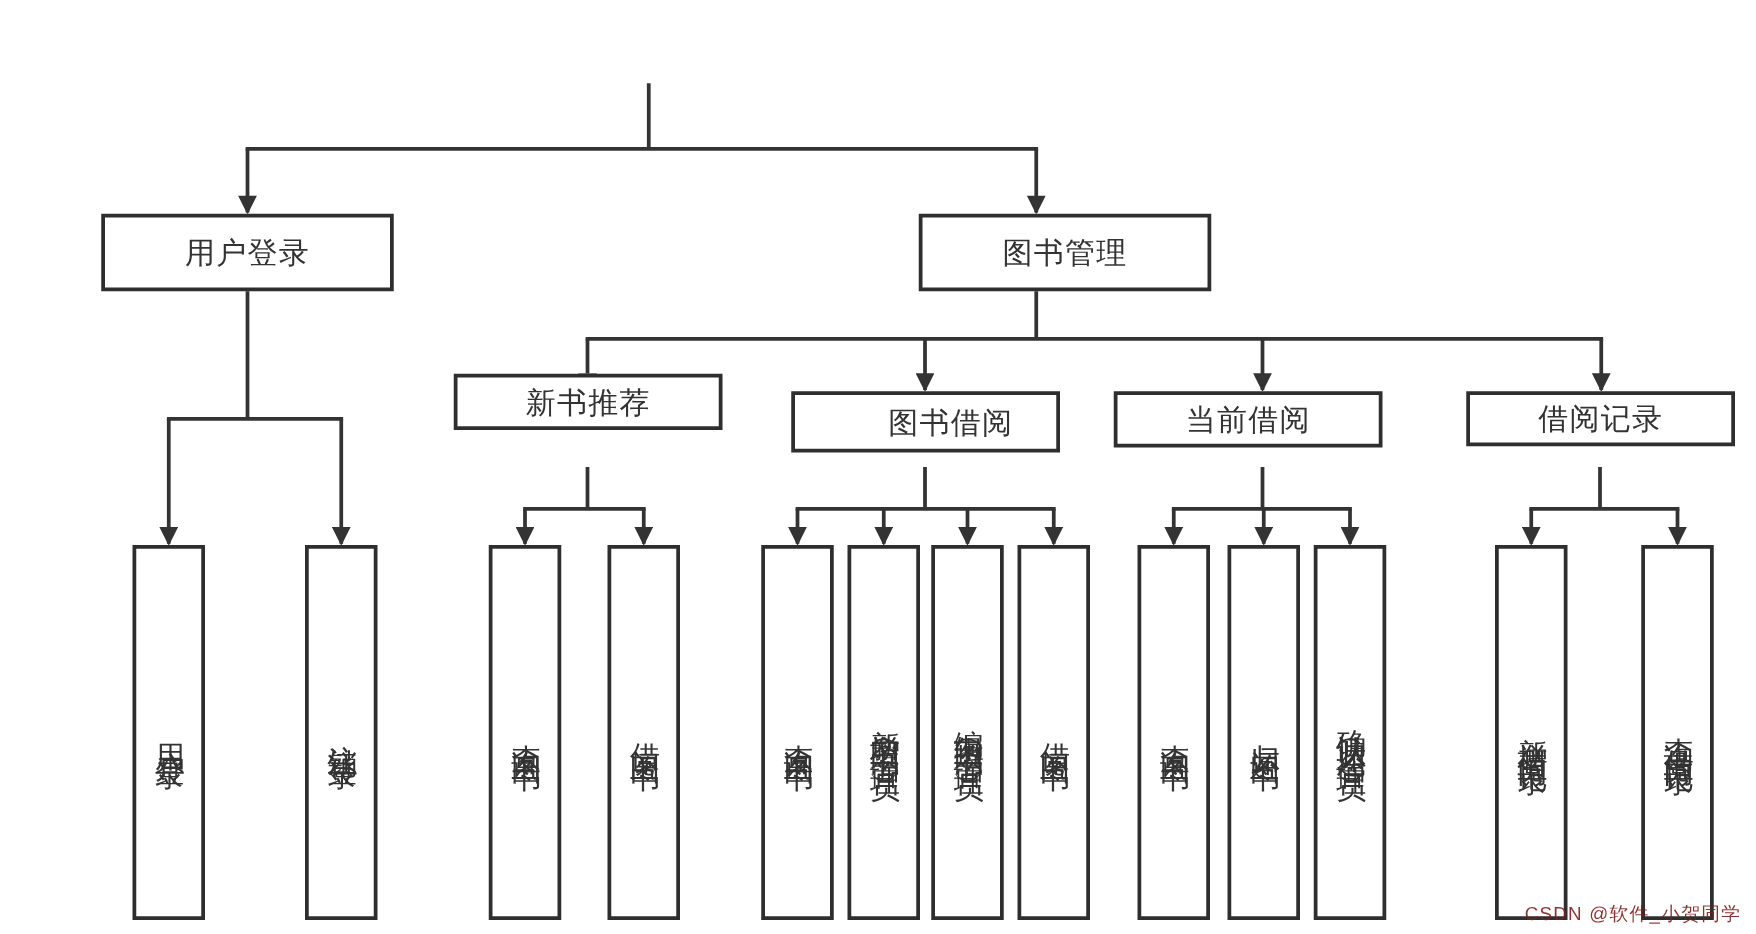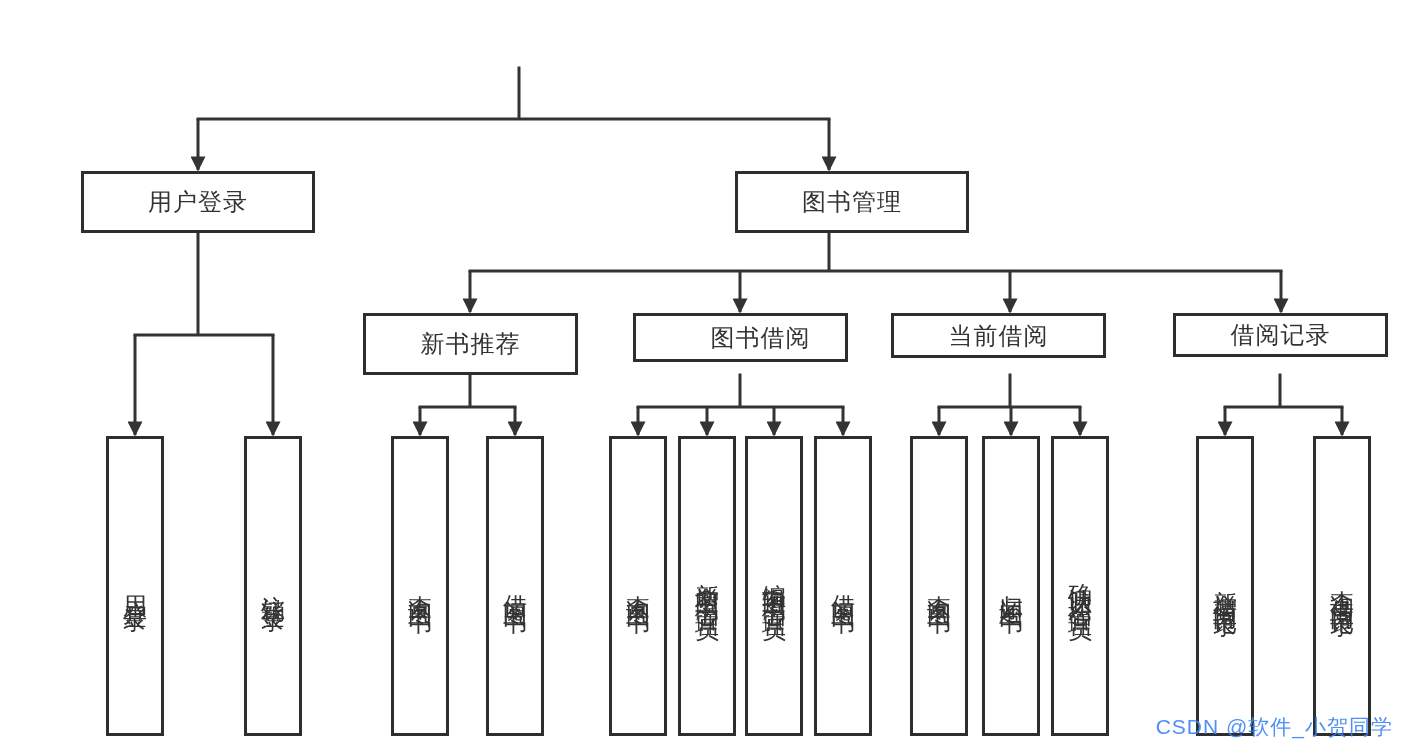--- a/index.html
+++ b/index.html
@@ -33,22 +33,22 @@
   .vbox span{
     writing-mode:vertical-rl;
     font-size:24px;color:#333333;
     letter-spacing:5px;
     line-height:1;
     white-space:nowrap;
   }
   #watermark{
     position:absolute;
     right:12px;bottom:6px;
-    font-size:21px;
-    color:#3b82f6;
+    font-size:15px;
+    color:#7f1d1d;
     opacity:.9;
     z-index:2;
     letter-spacing:1px;
     white-space:nowrap;
   }
 </style>
 </head>
 <body>
 
 <div id="stage">
@@ -88,21 +88,21 @@
       <line x1="1080" y1="407" x2="1080" y2="435" marker-end="url(#arrow)"></line>
       <line x1="1225" y1="407" x2="1225" y2="435" marker-end="url(#arrow)"></line>
       <line x1="1342" y1="407" x2="1342" y2="435" marker-end="url(#arrow)"></line>
     </g>
   </svg>
 
 
   <div class="hbox" style="left:81px;top:171px;width:234px;height:62px;">用户登录</div>
   <div class="hbox" style="left:712px;top:171px;width:234px;height:62px;margin-left:23px;">图书管理</div>
 
-  <div class="hbox" style="left:363px;top:313px;width:215px;height:62px;">新书推荐</div>
+  <div class="hbox" style="left:363px;top:299px;width:215px;height:45px;">新书推荐</div>
   <div class="hbox" style="left:633px;top:313px;width:215px;height:49px;padding-left:40px;">图书借阅</div>
   <div class="hbox" style="left:891px;top:313px;width:215px;height:45px;text-align:right;">当前借阅</div>
   <div class="hbox" style="left:1173px;top:313px;width:215px;height:44px;">借阅记录</div>
 
   <div class="vbox" style="left:106px;">
     <span>用户登录</span>
   </div>
   <div class="vbox" style="left:244px;">
     <span>注销登录</span>
   </div>

